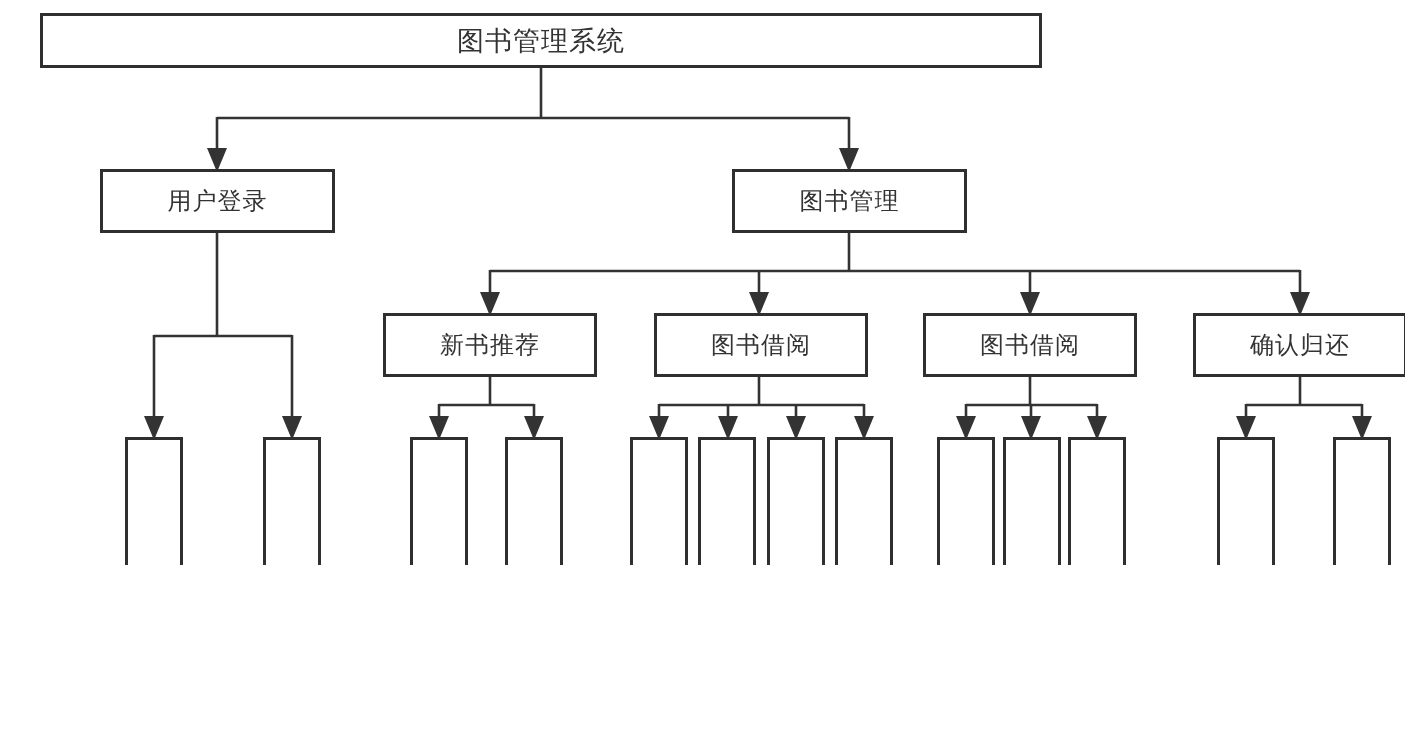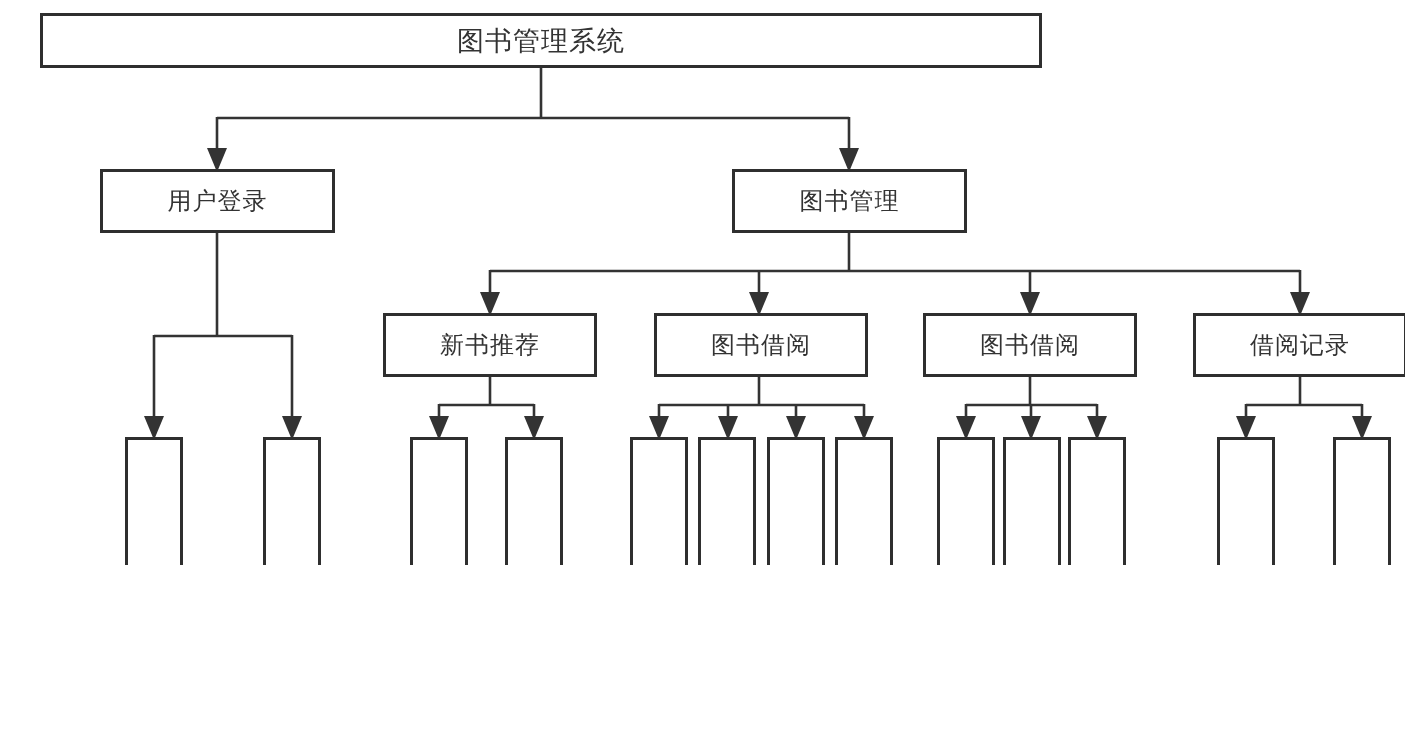--- a/index.html
+++ b/index.html
@@ -128,21 +128,21 @@
   <div class="hbox" style="left:634px;top:313px;width:214px;height:64px">
     <span class="lbl">图书借阅</span>
   </div>
   <div class="hbox" style="left:363px;top:313px;width:214px;height:64px">
     <span class="lbl">新书推荐</span>
   </div>
   <div class="hbox" style="left:903px;top:313px;width:214px;height:64px">
     <span class="lbl">图书借阅</span>
   </div>
   <div class="hbox" style="left:1173px;top:313px;width:214px;height:64px">
-    <span class="lbl">借阅记录</span>
+    <span class="lbl">确认归还</span>
   </div>
 
   <div class="vbox" style="left:105px">
     <span class="vlbl">用户登录</span>
   </div>
   <div class="vbox" style="left:243px">
     <span class="vlbl">注销登录</span>
   </div>
 
   <div class="vbox" style="left:390px">

